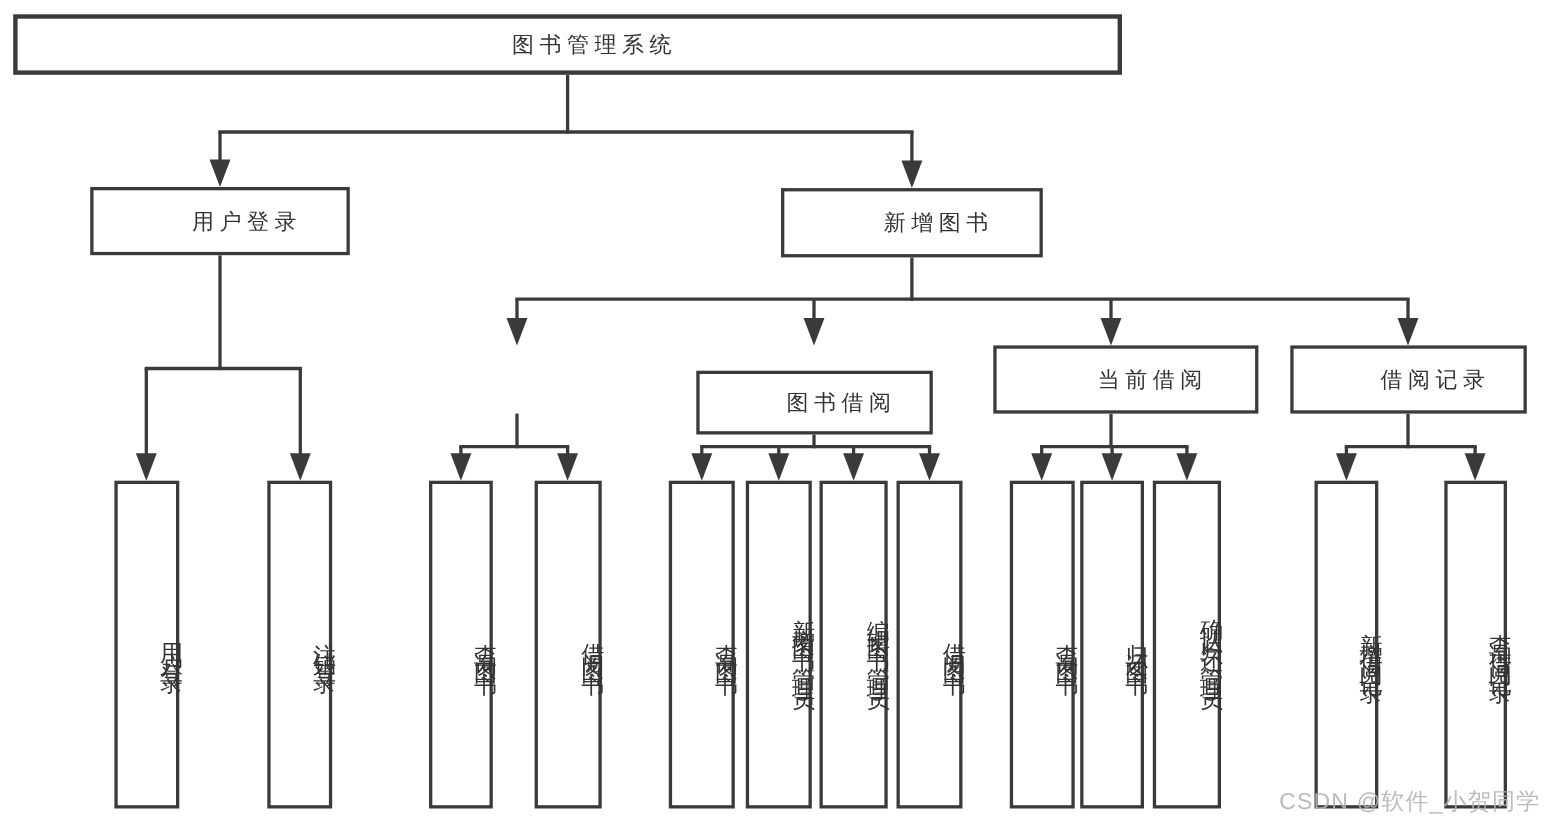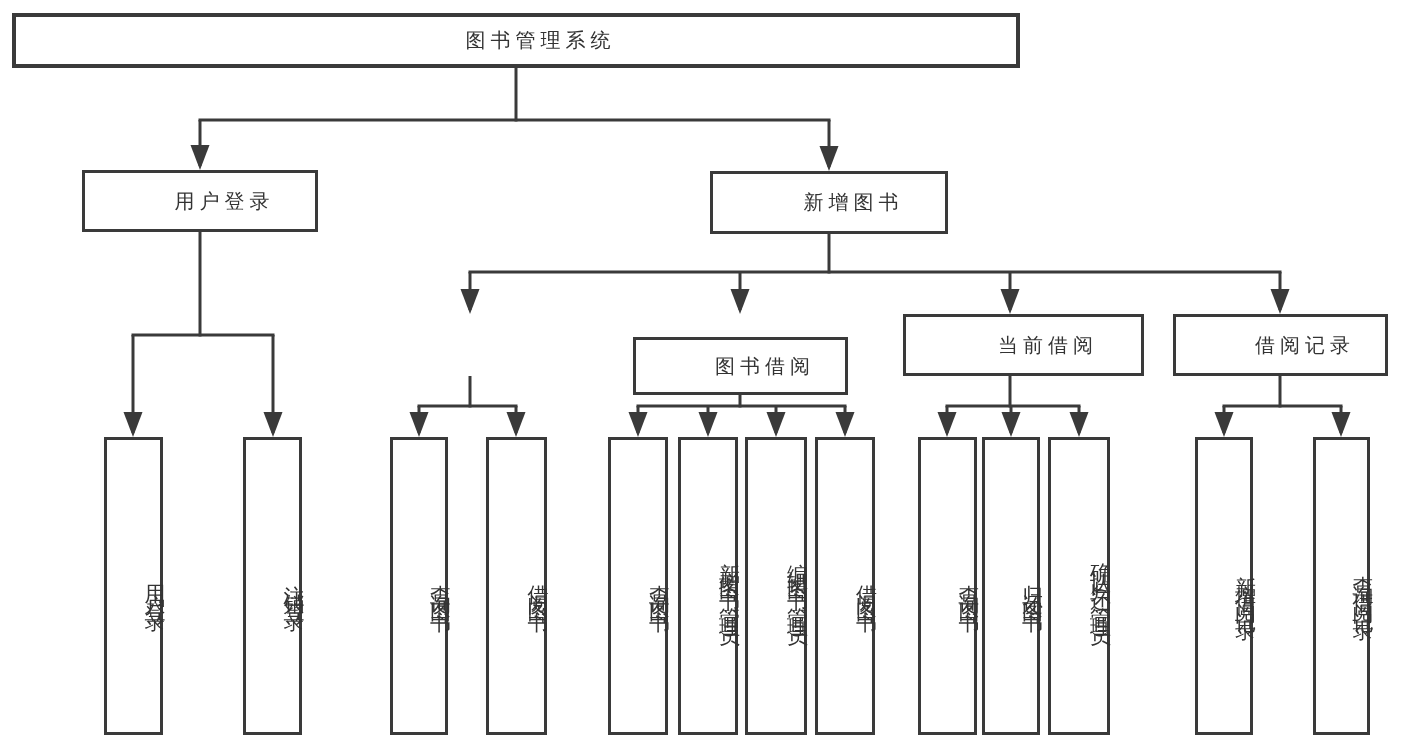--- a/index.html
+++ b/index.html
@@ -180,14 +180,15 @@
     <span class="v-label">确认归还（管理员）</span>
   </div>
 
   <div class="node" style="left:1195px; top:437px; width:58px; height:298px;">
     <span class="v-label">新增借阅记录</span>
   </div>
   <div class="node" style="left:1313px; top:437px; width:57px; height:298px;">
     <span class="v-label">查询借阅记录</span>
   </div>
 
+  <div class="watermark" style="left:1163px; top:714px;">CSDN @软件_小贺同学</div>
 
 </div>
 
 </body></html>

